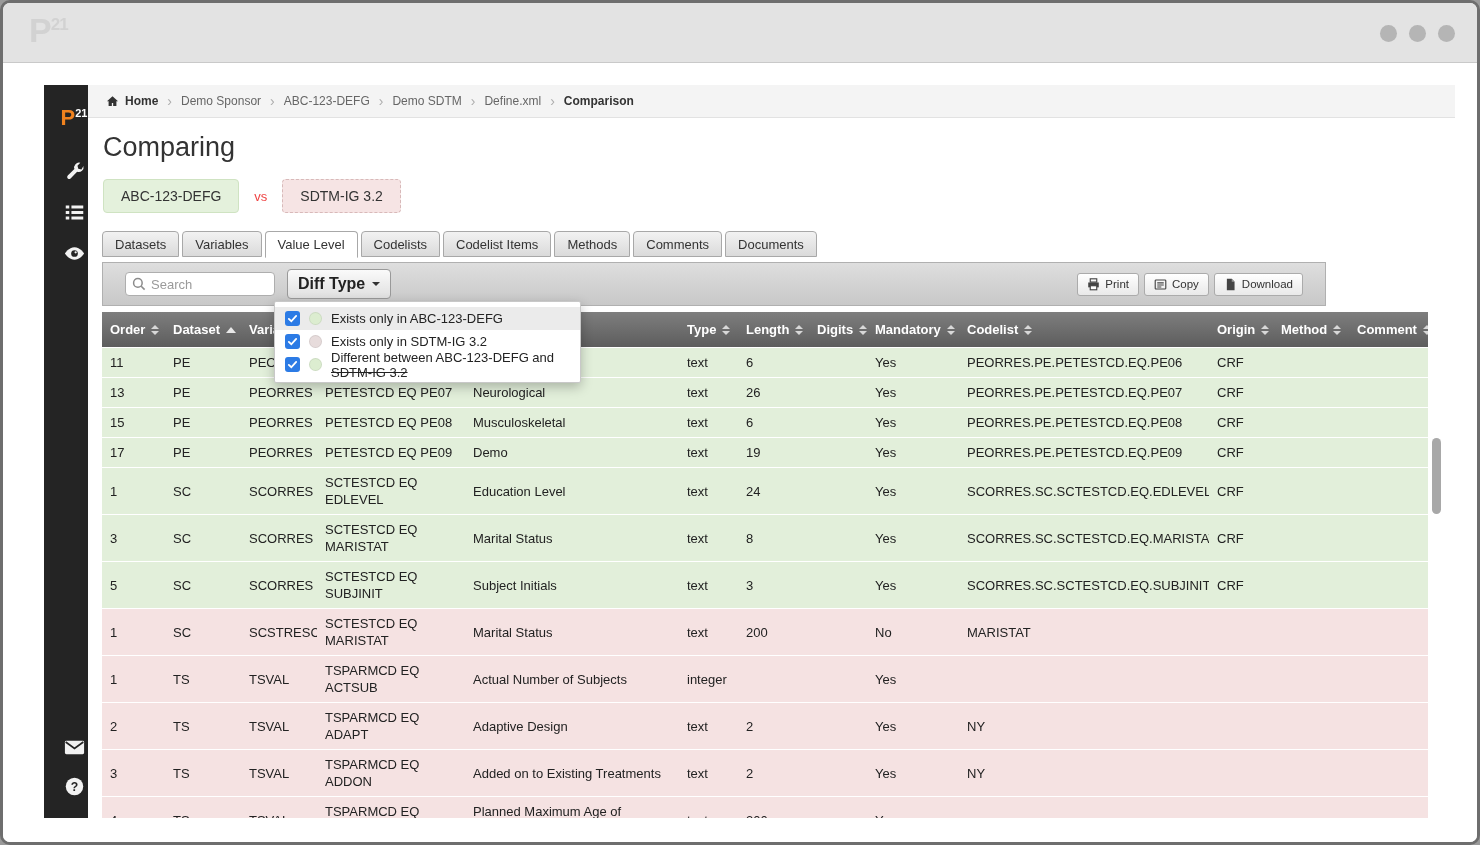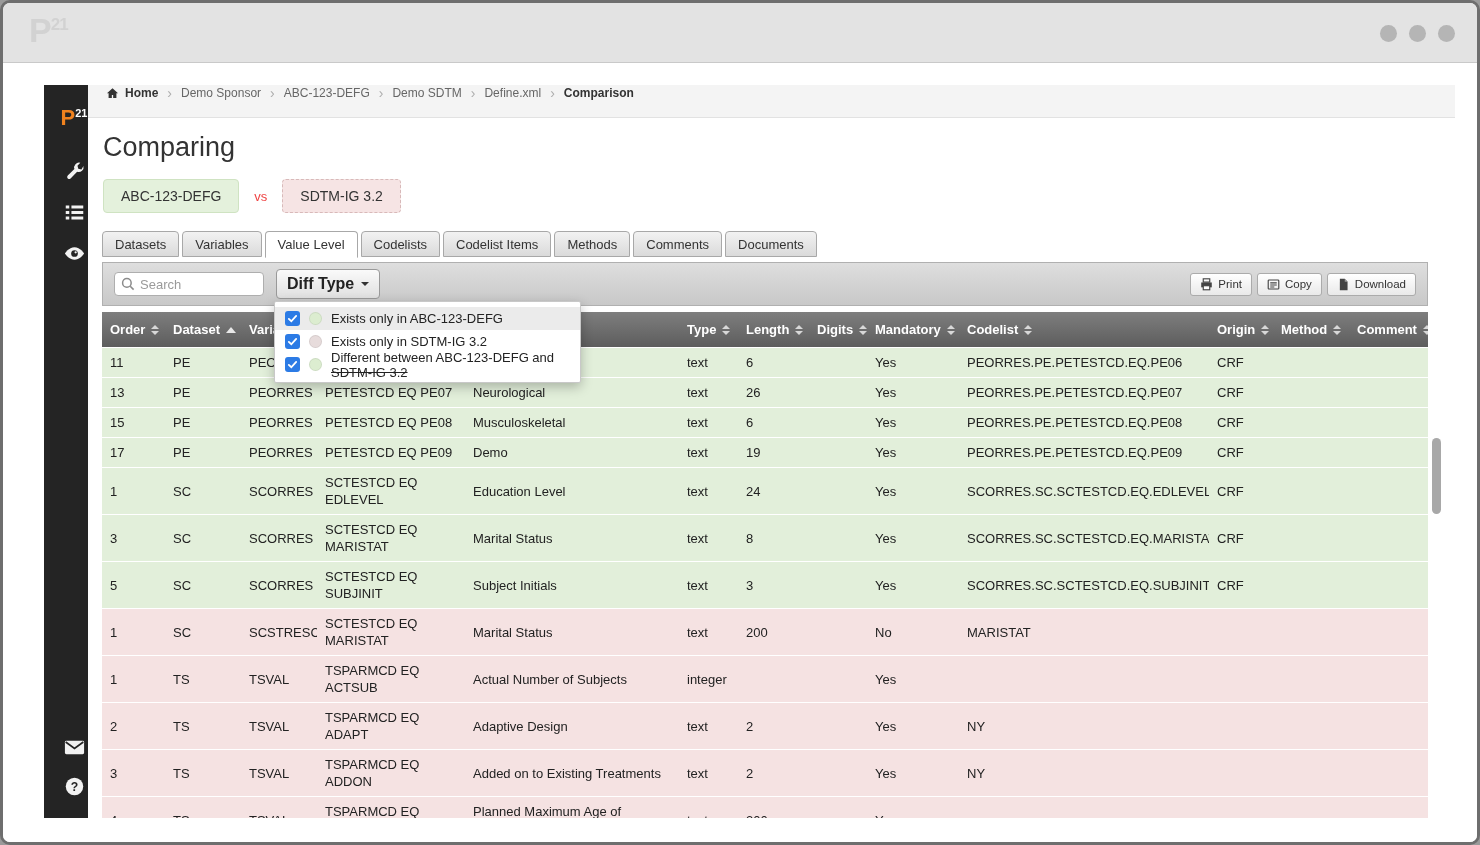--- a/index.html
+++ b/index.html
@@ -14,37 +14,37 @@
   
   .app-body { position:relative; height:781px; background:#fff; }
   .sidebar { position:absolute; left:41px; top:22px; width:60px; height:733px; background:#242424; display:flex; flex-direction:column; align-items:center; padding:22px 0 20px; }
   .sb-logo { font-size:22px; font-weight:bold; color:var(--brand,#f0821e); line-height:1; }
   .sb-logo sup { color:#fff; font-size:11px; }
   .sb-nav { margin-top:30px; display:flex; flex-direction:column; gap:17px; align-items:center; }
   .sb-ic { width:24px; height:24px; display:flex; align-items:center; justify-content:center; cursor:pointer; }
   .sb-foot { margin-top:auto; display:flex; flex-direction:column; gap:15px; align-items:center; }
   
   .main { position:absolute; left:85px; top:22px; width:1367px; height:733px; overflow:hidden; background:#fff; }
-  .breadcrumb { height:33px; background:#f4f4f4; border-bottom:1px solid #e2e2e2; display:flex; align-items:flex-start; padding:0 18px; gap:9px; font-size:12px; color:#666; }
+  .breadcrumb { height:33px; background:#f4f4f4; border-bottom:1px solid #e2e2e2; display:flex; align-items:center; padding:0 18px; gap:9px; font-size:12px; color:#666; }
   .bc-item { cursor:pointer; }
   .bc-item.bold { font-weight:bold; color:#333; }
   .bc-sep { color:#adadad; font-size:14px; }
   .bc-home { display:flex; align-items:center; margin-right:-3px; }
   .page-title { font-size:27px; font-weight:400; color:#333; margin:14px 0 0 15px; }
   .cmp-row { margin:16px 0 0 15px; display:flex; align-items:center; gap:15px; }
   .badge { font-size:14px; color:#333; padding:8px 17px; border-radius:4px; }
   .badge.green { background:#e4f1dc; border:1px solid #cfe3c2; }
   .badge.pink { background:#f6e4e4; border:1px dashed #d8b9b9; }
   .vs { font-size:13px; color:#ef4444; }
   
   .tabbar { margin:18px 0 0 14px; display:flex; height:26px; align-items:flex-end; position:relative; z-index:2; }
   .tab { font-size:13px; color:#333; padding:5px 12px 4px; background:linear-gradient(#f2f2f2,#dadada); border:1px solid #a8a8a8; border-radius:4px 4px 0 0; margin-right:3px; cursor:pointer; }
   .tab.active { background:#fff; border-bottom:1px solid #fff; margin-bottom:-1px; padding-bottom:5px;text-align:right; }
   
-  .toolbar { margin:5px 12px 0 14px; width:1326px; height:44px; background:linear-gradient(#dedede,#c8c8c8); border:1px solid #b0b0b0; display:flex; align-items:center; padding:0 11px; }
+  .toolbar { margin:5px 12px 0 14px; width:1224px; height:44px; background:linear-gradient(#dedede,#c8c8c8); border:1px solid #b0b0b0; display:flex; align-items:center; padding:0 22px; }
   .search-wrap { position:relative; }
   .search-wrap svg { position:absolute; left:7px; top:5px; }
   .search-input { width:150px; height:24px; border:1px solid #aeaeae; border-radius:4px; padding:2px 6px 2px 25px; font-size:13px; color:#333; font-family:inherit; background:#fff; outline:none; }
   .search-input::placeholder { color:#9a9a9a; }
   .difftype-btn { margin-left:12px; font-size:16px; font-weight:bold; color:#222; background:linear-gradient(#fafafa,#e0e0e0); border:1px solid #999; border-radius:4px; padding:5px 10px; display:flex; align-items:center; cursor:pointer; }
   .caret { display:inline-block; width:0; height:0; border-left:4px solid transparent; border-right:4px solid transparent; border-top:4px solid #333; margin-left:7px; }
   .tb-right { margin-left:auto; display:flex; gap:5px; }
   .tb-btn { font-size:11.5px; color:#333; background:linear-gradient(#ffffff,#e9e9e9); border:1px solid #ababab; border-radius:3px; padding:4px 9px; display:flex; align-items:flex-start; gap:5px; cursor:pointer; }
   
   .grid { margin:6px 0 0 14px; width:1326px; border-collapse:collapse; table-layout:fixed; }

